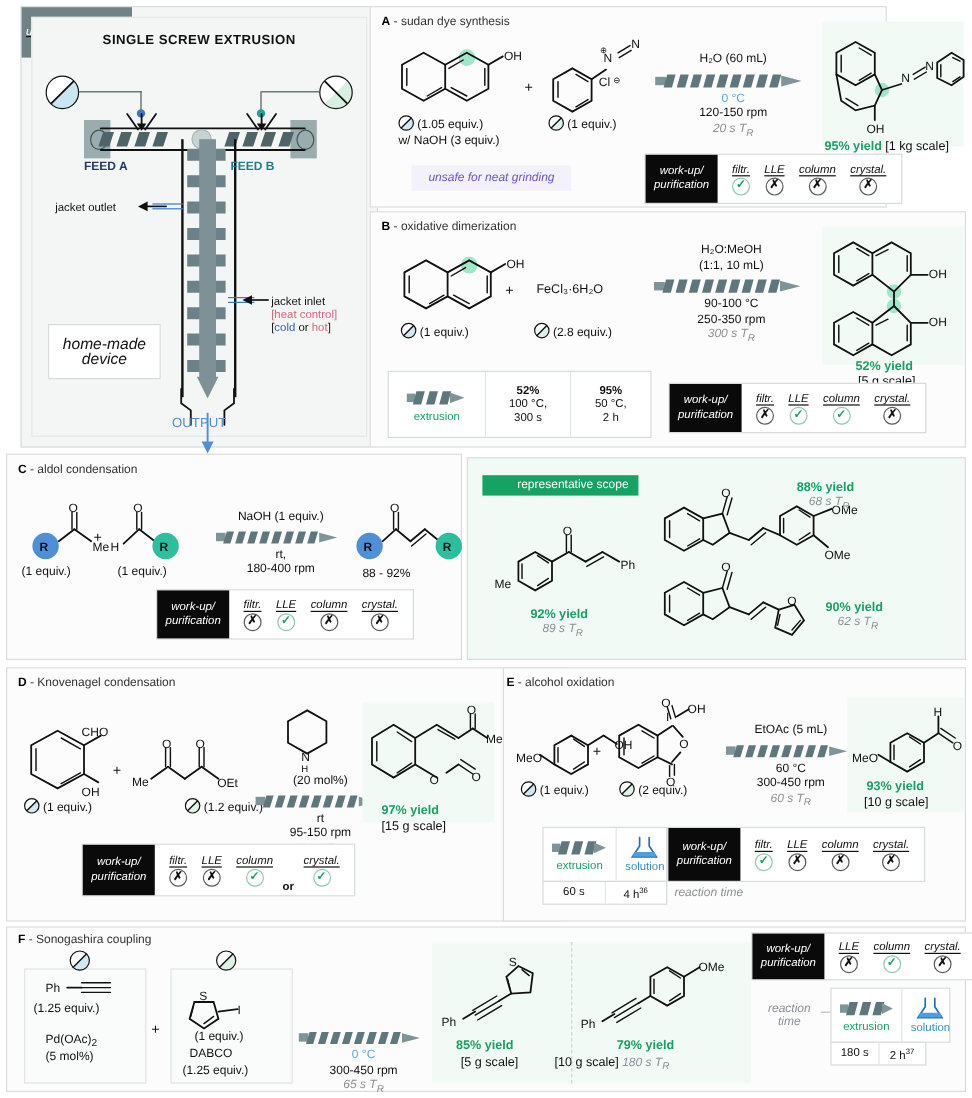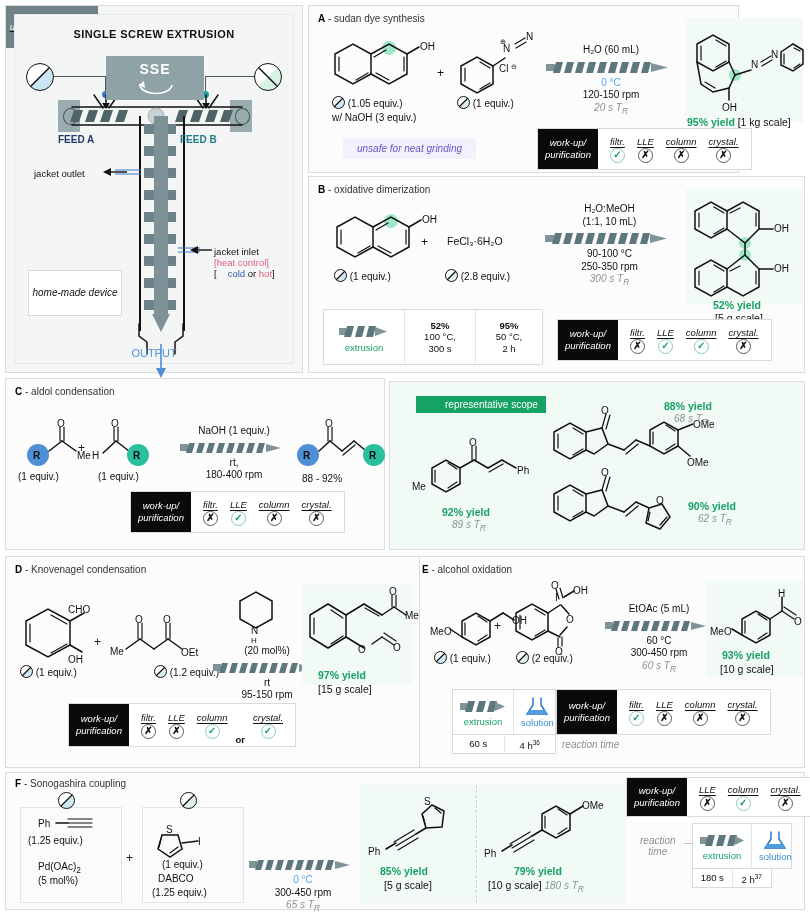--- a/index.html
+++ b/index.html
@@ -18,21 +18,21 @@
     position:absolute;
     background:#fcfcfc;
     border:1px solid #dcdcdc;
     box-sizing:border-box;
   }
   .plabel{font-size:10px;color:#222;}
   .plabel b{font-weight:bold;color:#000;}
   .plabel .sub{color:#333;}
 
   
-  #sse-panel{left:5px;top:5px;width:298px;height:368px;background:#f4f6f6;border:1px solid #d8dcdc;text-decoration:underline;}
+  #sse-panel{left:17px;top:5px;width:298px;height:368px;background:#f4f6f6;border:1px solid #d8dcdc;text-decoration:underline;}
   #sse-inner{position:absolute;left:8px;top:8px;right:8px;bottom:8px;border:1px solid #e4e8e8;background:#f4f6f6;}
   #sse-title{position:absolute;top:22px;left:0;width:100%;text-align:center;font-size:11px;font-weight:bold;letter-spacing:.4px;color:#111;}
   .pump{position:absolute;width:28px;height:28px;border-radius:50%;border:1.6px solid #111;box-sizing:border-box;}
   .pump:after{content:"";position:absolute;left:3px;top:3px;width:22px;height:22px;}
   #pumpA{left:20px;top:57px;background:linear-gradient(135deg,#ffffff 0 49%,#c9e6f2 51% 100%);}
   #pumpB{left:248px;top:57px;background:linear-gradient(135deg,#ffffff 0 49%,#d6f0e2 51% 100%);}
   .pump .diag{position:absolute;left:-1px;top:-1px;width:28px;height:28px;}
   .feedline{position:absolute;height:1.4px;background:#4a5a5a;}
   .feeddrop{position:absolute;width:7px;height:7px;border-radius:50%;}
   .vline{position:absolute;width:1.4px;background:#4a5a5a;}
@@ -42,25 +42,25 @@
   #capL{left:52px;} #capR{left:224px;}
   .capring{position:absolute;left:5px;top:8px;width:13px;height:15px;border:1.5px solid #44565a;border-radius:50%;}
   #vbarrel{position:absolute;left:133px;top:110px;width:42px;height:215px;border-left:2px solid #111;border-right:2px solid #111;}
   .feedlbl{position:absolute;font-size:10px;font-weight:bold;}
   #feedAl{left:52px;top:128px;color:#203a6b;}
   #feedBl{left:174px;top:128px;color:#1f7d8c;}
   .jlbl{position:absolute;font-size:9.5px;color:#111;}
   #jout{left:28px;top:162px;}
   #jin{left:208px;top:240px;}
   #jin .r{color:#e0607a;}
-  #jin .b{color:#2f5fb0;margin-left:11px;}
+  #jin .b{color:#2f5fb0;}
   #jin .r2{color:#e0607a;}
   .infobox{position:absolute;border:1px solid #d7dbdb;background:#ffffff;}
   #kgbox{left:22px;top:222px;width:92px;height:42px;background:#6f8286;display:flex;align-items:center;justify-content:center;text-align:center;color:#fff;font-style:italic;font-size:9.5px;line-height:12px;}
-  #hmbox{left:22px;top:264px;width:92px;height:44px;display:flex;align-items:center;justify-content:center;text-align:center;font-style:italic;font-size:10px;line-height:12px;color:#111;}
+  #hmbox{left:22px;top:264px;width:92px;height:44px;display:flex;align-items:center;justify-content:center;text-align:center;font-style:italic;font-size:13px;line-height:12px;color:#111;}
   #outlbl{position:absolute;left:0;width:100%;top:341px;text-align:center;color:#4f8fd6;font-size:11px;}
 
   
   svg{display:block;overflow:visible;}
   .bond{stroke:#111;stroke-width:1.5;fill:none;stroke-linecap:round;}
   .bondt{stroke:#111;stroke-width:1.2;fill:none;stroke-linecap:round;}
   .atom{font-family:"Liberation Sans",sans-serif;font-size:10px;fill:#111;}
   .atoms{font-size:7px;}
   .hl{fill:#8fe3c0;opacity:.85;}
 
@@ -132,27 +132,20 @@
       <path d="M4,1 L13,14 M28,1 L19,14" class="bond"></path>
       <line x1="16" y1="1" x2="16" y2="12" class="bond"></line>
       <path d="M12,9 L16,15 L20,9 Z" fill="#111"></path>
     </svg>
     <svg style="position:absolute;left:184px;top:88px;" width="32" height="18">
       <path d="M4,1 L13,14 M28,1 L19,14" class="bond"></path>
       <line x1="16" y1="1" x2="16" y2="12" class="bond"></line>
       <path d="M12,9 L16,15 L20,9 Z" fill="#111"></path>
     </svg>
 
-    <div id="sse-box">
-      <div class="t">SSE</div>
-      <svg style="position:absolute;left:32px;top:24px;" width="38" height="16">
-        <path d="M2,4 A16,9 0 0 0 34,5" stroke="#fff" stroke-width="1.6" fill="none"></path>
-        <path d="M6,1 L1,5 L7,8 Z" fill="#fff"></path>
-      </svg>
-    </div>
 
     <div class="endcap" id="capL">
         <div class="capring"></div>
       </div>
     <div class="endcap" id="capR">
         <div class="capring"></div>
       </div>
     <svg style="position:absolute;left:66px;top:96px;" width="170" height="26">
       <line x1="0" y1="5" x2="170" y2="5" class="bond"></line>
       <line x1="0" y1="23" x2="170" y2="23" class="bond"></line>
@@ -546,21 +539,21 @@
           </div>
         <div class="wup-cell">
             <div class="h">crystal.</div>
             <div class="mark no">✗</div>
           </div>
       </div>
     </div>
   </div>
 
   <div class="panel greenbg" style="left:389px;top:381px;width:416px;height:169px;">
-    <div class="repscope" style="left:26px;top:14px;padding-left:29px;">representative scope</div>
+    <div class="repscope" style="left:12px;top:14px;padding-left:29px;">representative scope</div>
 
     <svg style="position:absolute;left:22px;top:58px;" width="150" height="66">
       <text x="0" y="50" class="atom">Me</text>
       <path d="M20,44 L20,28 L34,20 L48,28 L48,44 L34,52 Z" class="bond"></path>
       <path d="M23,42 L23,30 M36,23 L45,29 M45,42 L36,48" class="bondt"></path>
       <line x1="48" y1="28" x2="62" y2="20" class="bond"></line>
       <line x1="60" y1="20" x2="60" y2="6" class="bondt"></line>
       <line x1="64" y1="20" x2="64" y2="6" class="bondt"></line>
       <text x="57" y="6" class="atom">O</text>
       <line x1="62" y1="20" x2="76" y2="28" class="bond"></line>
@@ -954,21 +947,21 @@
       <line x1="28" y1="53" x2="48" y2="41" class="bondt"></line>
       <line x1="26" y1="49" x2="46" y2="37" class="bondt"></line>
       <line x1="30" y1="57" x2="50" y2="45" class="bondt"></line>
       <line x1="48" y1="41" x2="58" y2="35" class="bond"></line>
       <path d="M58,35 L58,19 L72,11 L86,19 L86,35 L72,43 Z" class="bond"></path>
       <path d="M61,33 L61,21 M74,14 L83,20 M83,33 L74,39" class="bondt"></path>
       <line x1="86" y1="19" x2="99" y2="11" class="bond"></line>
       <text x="98" y="14" class="atom">OMe</text>
     </svg>
     <div style="position:absolute;left:508px;top:92px;" class="yield">79% yield</div>
-    <div style="position:absolute;left:482px;top:106px;white-space:nowrap;">
+    <div style="position:absolute;left:456px;top:106px;white-space:nowrap;">
       <span class="scale">[10 g scale]</span>
       <span class="tr-it"><span>180 s T</span><sub>R</sub></span>
     </div>
 
     <div class="wuptable" style="left:620px;top:4px;height:40px;">
       <div class="wup-lab">
         <div><span>work-up/</span><br><span>purification</span></div>
       </div>
       <div class="wup-cells">
         <div class="wup-cell">

